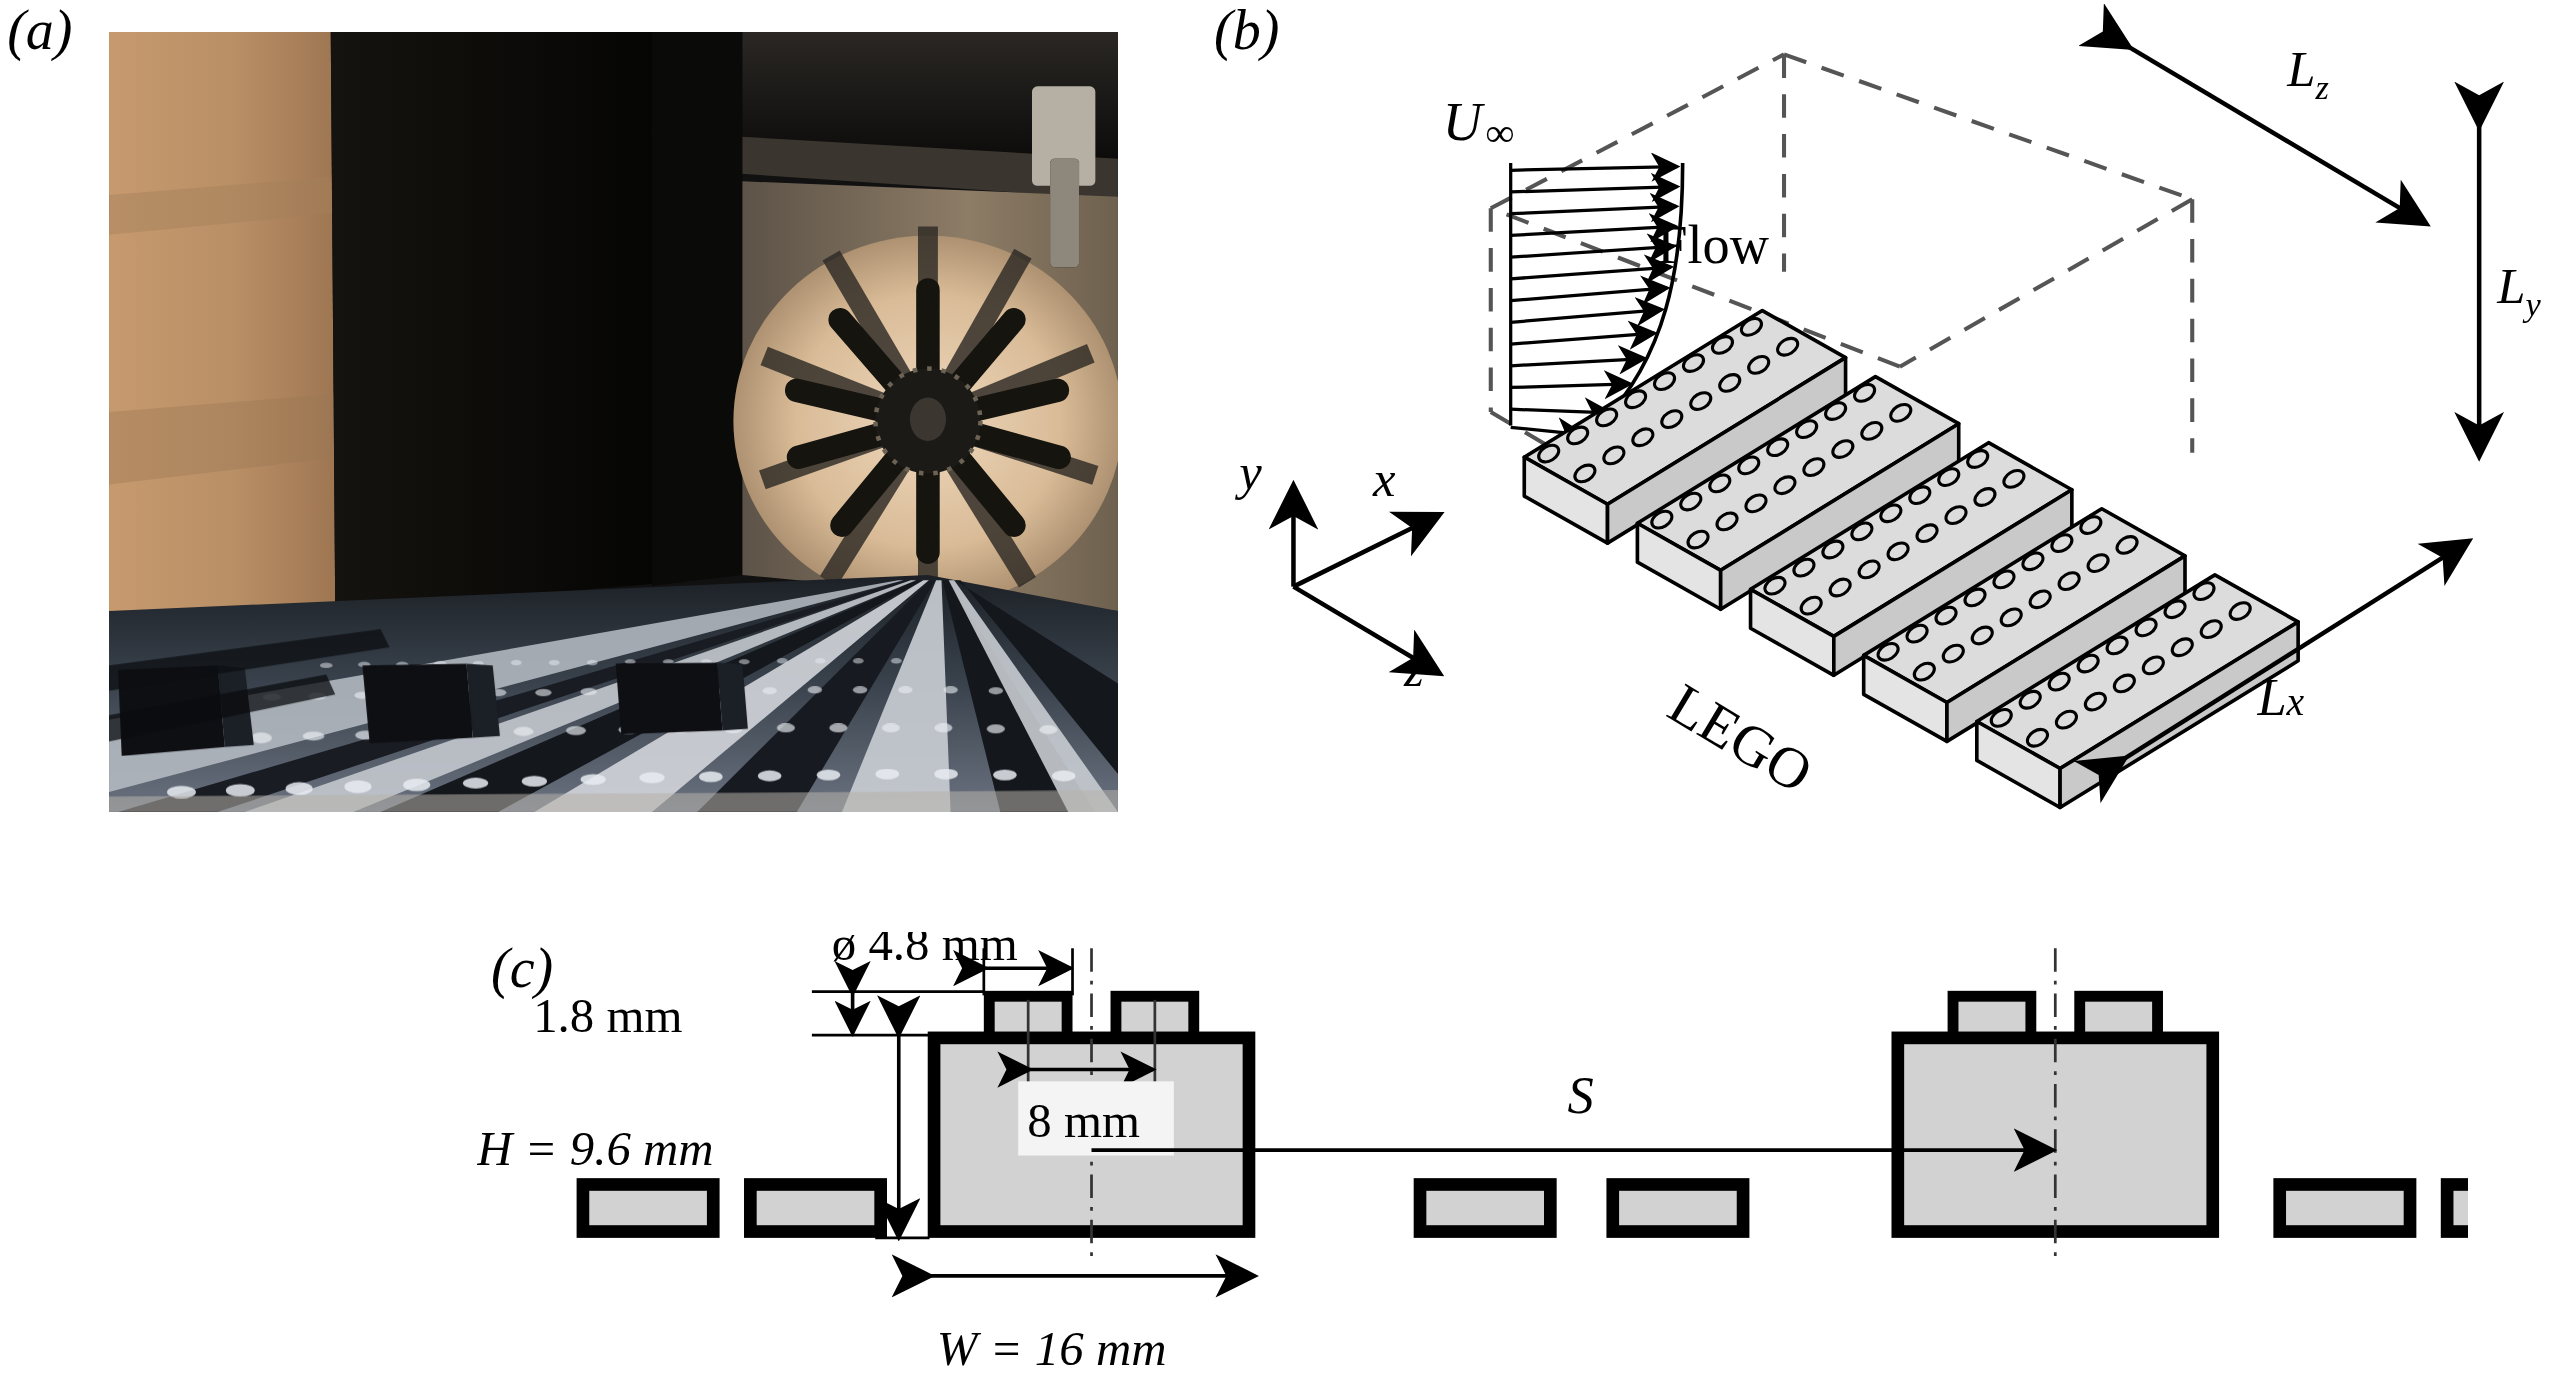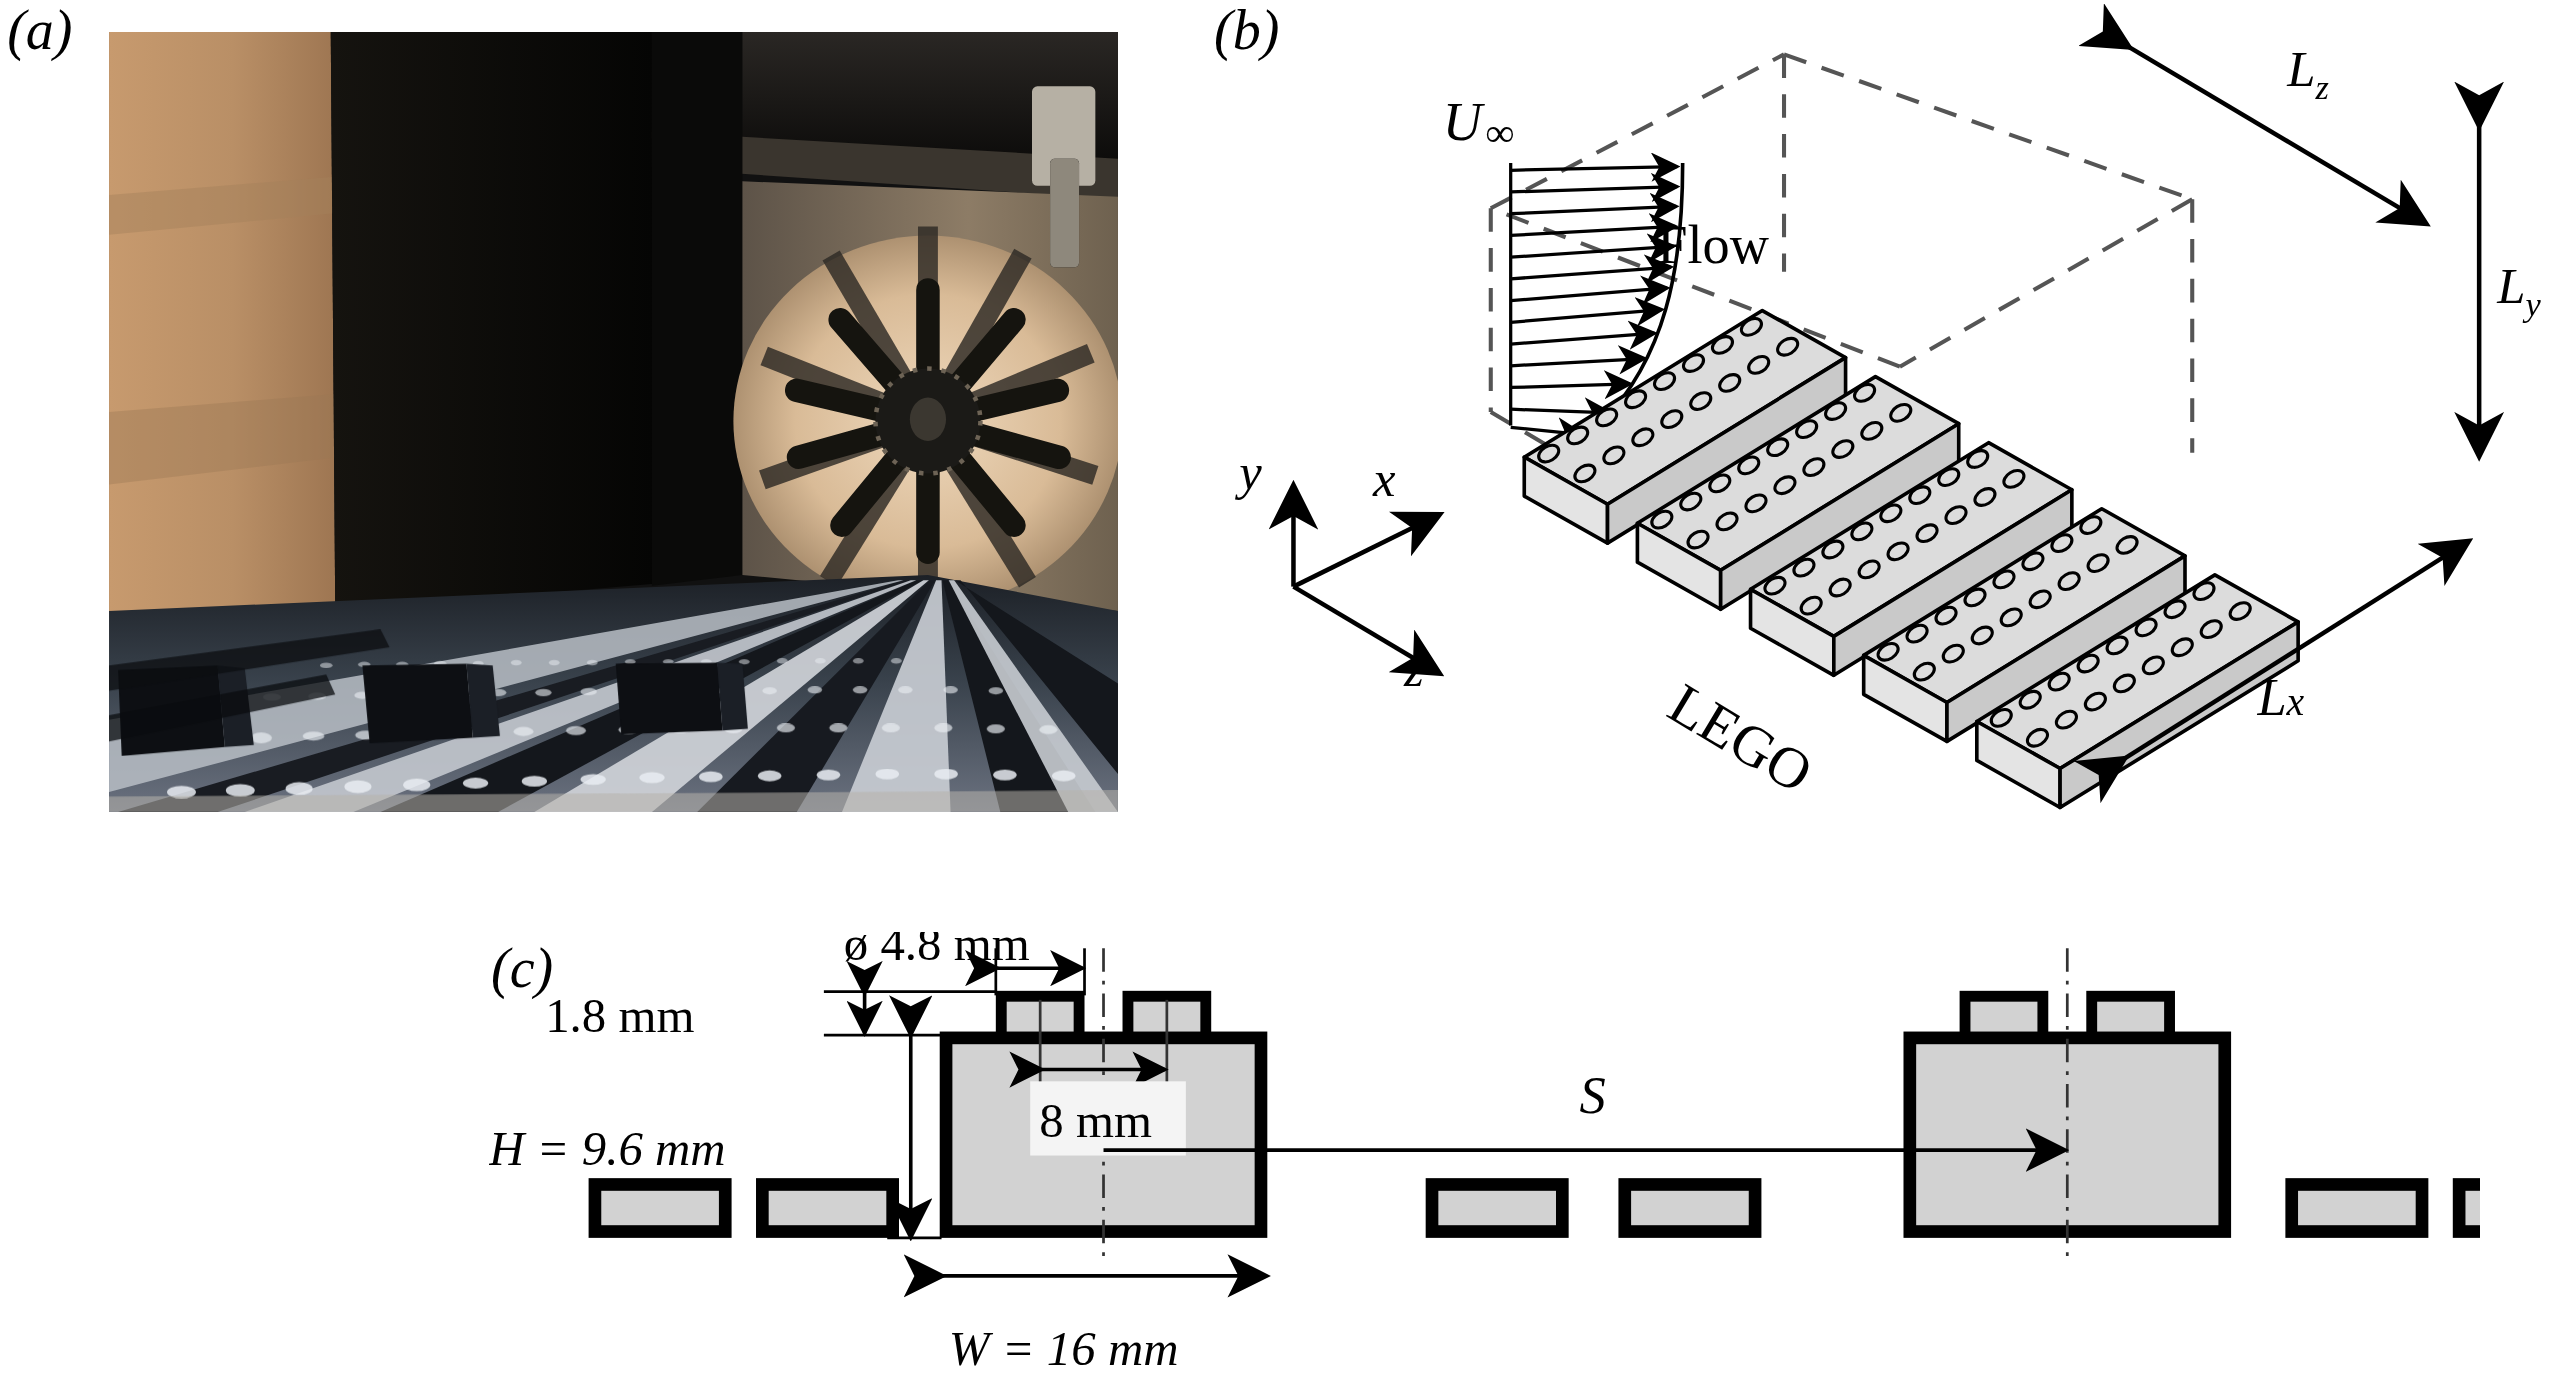--- a/index.html
+++ b/index.html
@@ -13,21 +13,21 @@
 
   
   #photo{position:absolute;left:109px;top:32px;width:1009px;height:780px;overflow:hidden;}
   #photo svg{display:block;}
 
   
   #schematic{position:absolute;left:1212px;top:0px;width:1364px;height:851px;}
   #schematic svg{display:block;}
 
   
-  #crosssection{position:absolute;left:489px;top:932px;width:1991px;height:457px;}
+  #crosssection{position:absolute;left:477px;top:932px;width:1991px;height:457px;}
   #crosssection svg{display:block;}
 </style>
 </head>
 <body>
 
 <div class="panel-label" id="label-a">(a)</div>
 
 <div id="photo">
 <svg width="1009" height="780" viewBox="0 0 1115 862" xmlns="http://www.w3.org/2000/svg">
   <defs>

